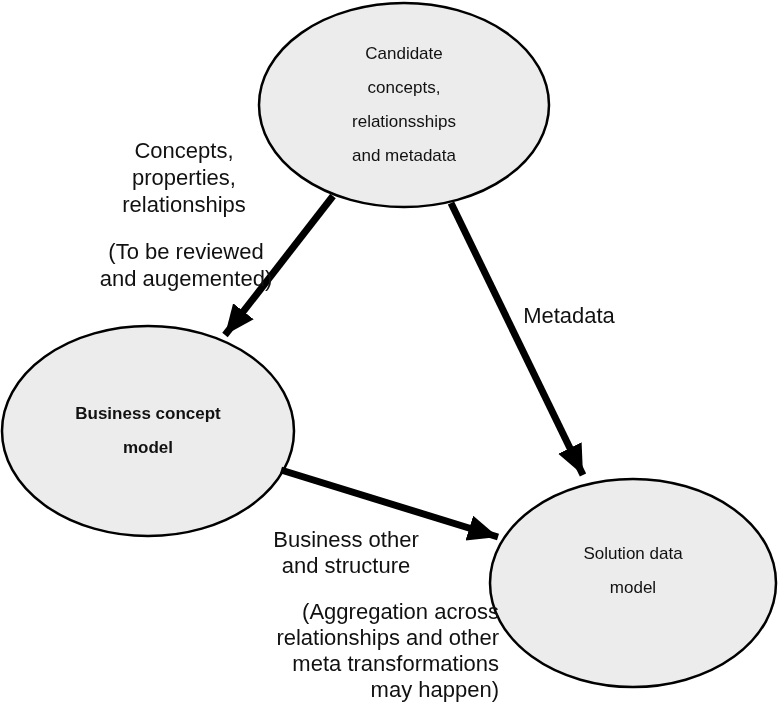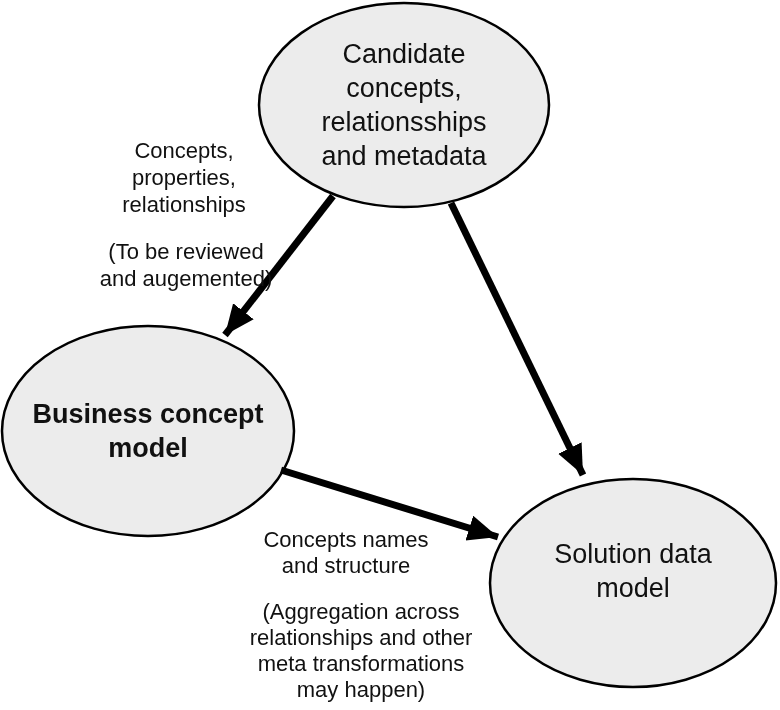--- a/index.html
+++ b/index.html
@@ -33,21 +33,21 @@
   }
   .arrowhead { fill: var(--arrow-color); }
 
   .node-label {
     position: absolute;
     display: flex;
     align-items: center;
     justify-content: center;
     text-align: center;
     white-space: pre-line;
-    font-size: 27px;
+    font-size: 17px;
     line-height: 34px;
     color: var(--text-color);
     pointer-events: none;
   }
   .edge-label {
     position: absolute;
     text-align: center;
     white-space: pre-line;
     font-size: 22px;
     line-height: 27px;
@@ -56,21 +56,21 @@
   }
   
   .node-label.candidate { left: 259px; top: 3px;   width: 290px; height: 204px; }
   .node-label.business  { left: 2px;   top: 326px; width: 292px; height: 210px; font-weight: bold; }
   .node-label.solution  { left: 490px; top: 467px; width: 286px; height: 208px; }
 
   .edge-label.e1-label { left: 64px;  top: 137px; width: 240px; }
   .edge-label.e1-note  { left: 56px;  top: 238px; width: 260px; }
   .edge-label.e2-label { left: 469px; top: 302px; width: 200px; }
   .edge-label.e3-label { left: 226px; top: 527px; width: 240px; line-height: 26px; }
-  .edge-label.e3-note  { left: 211px; top: 599px; width: 300px; line-height: 26px; }
+  .edge-label.e3-note  { left: 199px; top: 599px; width: 300px; line-height: 26px; text-align: right; }
 </style>
 </head>
 <body>
 
 <div class="stage">
 
   <svg class="canvas" width="780" height="710" viewBox="0 0 780 710">
     <defs>
       <marker id="ah" markerUnits="userSpaceOnUse" markerWidth="34" markerHeight="28" refX="30" refY="13" orient="auto">
         <path class="arrowhead" d="M0,0 L30,13 L0,26 Z"></path>
@@ -97,22 +97,23 @@
   <div class="node-label solution">Solution data
 model</div>
 
   <div class="edge-label e1-label">Concepts,
 properties,
 relationships</div>
 
   <div class="edge-label e1-note">(To be reviewed
 and augemented)</div>
 
+  <div class="edge-label e2-label">Metadata</div>
 
-  <div class="edge-label e3-label">Concepts names
+  <div class="edge-label e3-label">Business other
 and structure</div>
 
   <div class="edge-label e3-note">(Aggregation across
 relationships and other
 meta transformations
 may happen)</div>
 
 </div>
 
 </body></html>

